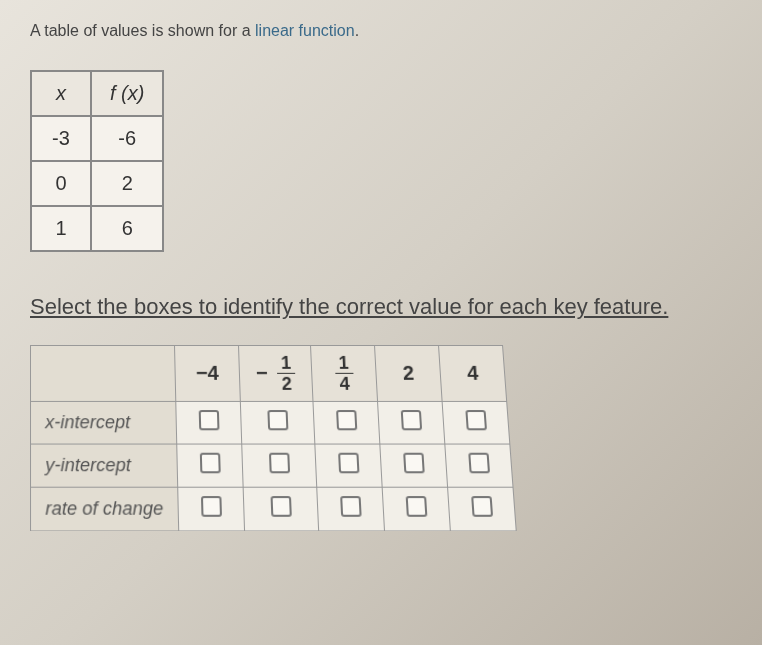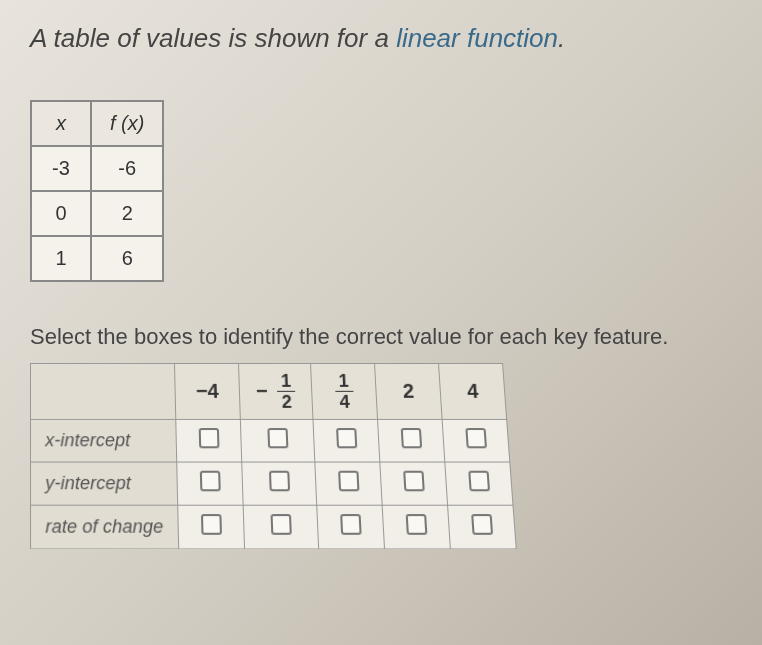--- a/index.html
+++ b/index.html
@@ -10,25 +10,24 @@
     body {
       font-family: Arial, Helvetica, sans-serif;
       background: linear-gradient(135deg, #e8e4dc 0%, #d4cfc5 50%, #b8b0a4 100%);
       width: 762px;
       height: 645px;
       padding: 20px 30px;
       color: #333;
       position: relative;
     }
     .prompt-text {
-      font-size: 26px;
+      font-size: 16px;
       color: #444;
-      margin-bottom: 44px;
+      margin-bottom: 28px;
       line-height: 1.4;
-      font-style: italic;
     }
     .blue-word {
       color: #3a6a8a;
     }
     .values-table {
       border-collapse: collapse;
       margin-bottom: 40px;
       background: #f5f2ec;
     }
     .values-table th,
@@ -43,23 +42,24 @@
       font-style: italic;
       font-weight: normal;
       background: #ebe7df;
     }
     .fx-header {
       font-style: italic;
     }
     .instruction-text {
       font-size: 22px;
       color: #444;
-      margin-bottom: 10px;
+      margin-bottom: 22px;
       line-height: 1.4;
       position: relative;
+      text-decoration: underline;
     }
     .answer-table-wrap {
       margin-left: 0px;
       transform: perspective(900px) rotateX(8deg);
       transform-origin: top left;
     }
     .answer-table {
       border-collapse: collapse;
       background: #eeeae2;
     }

